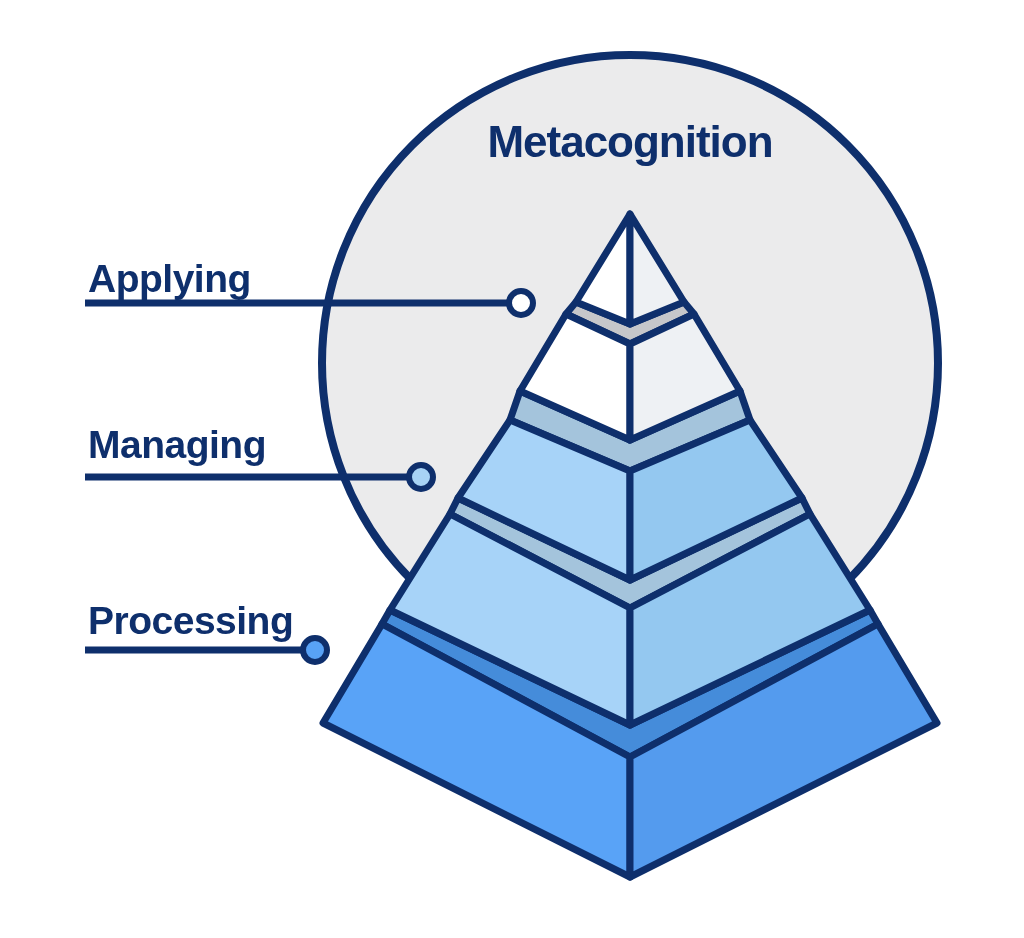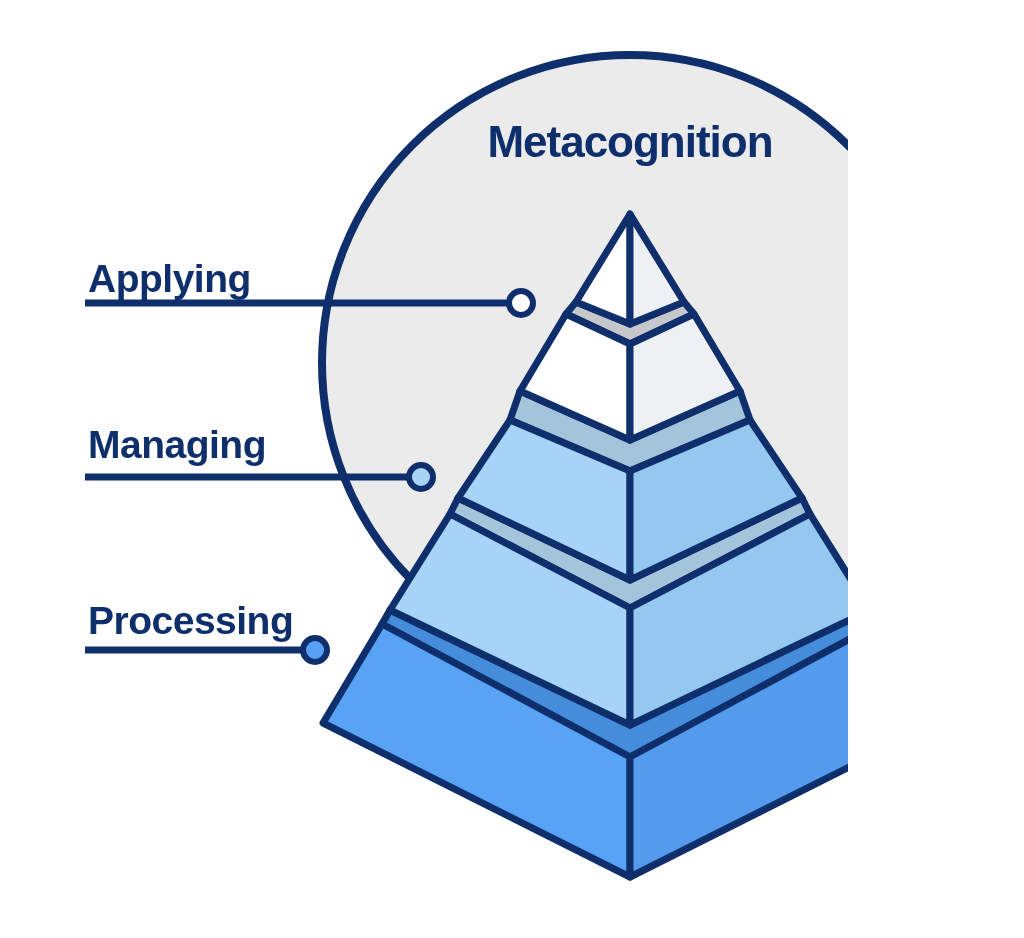--- a/index.html
+++ b/index.html
@@ -19,21 +19,21 @@
     --dot-processing: #58a2f6;
     --page-bg: #ffffff;
   }
   html, body {
     margin: 0;
     padding: 0;
     background: var(--page-bg);
   }
   .stage {
     position: relative;
-    width: 848px;
+    width: 1024px;
     height: 938px;
     background: var(--page-bg);
     overflow: hidden;
     font-family: "Liberation Sans", sans-serif;
   }
   svg { display: block; }
 
   .outline {
     stroke: var(--navy);
     stroke-width: 7;

